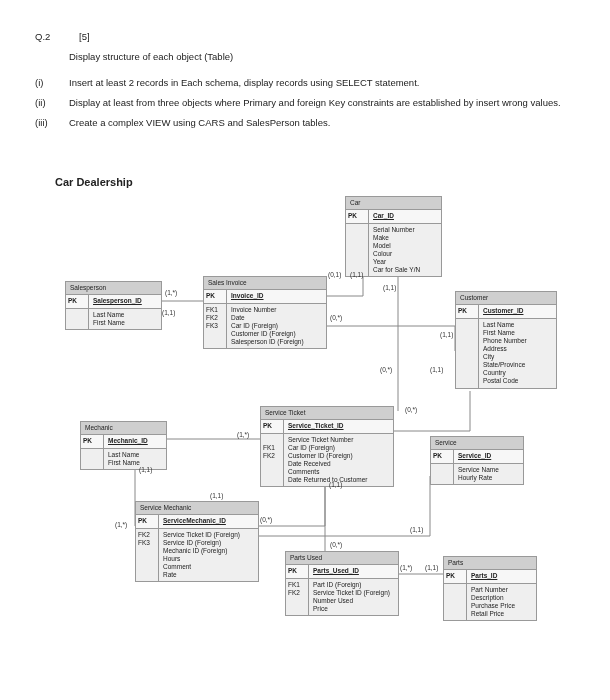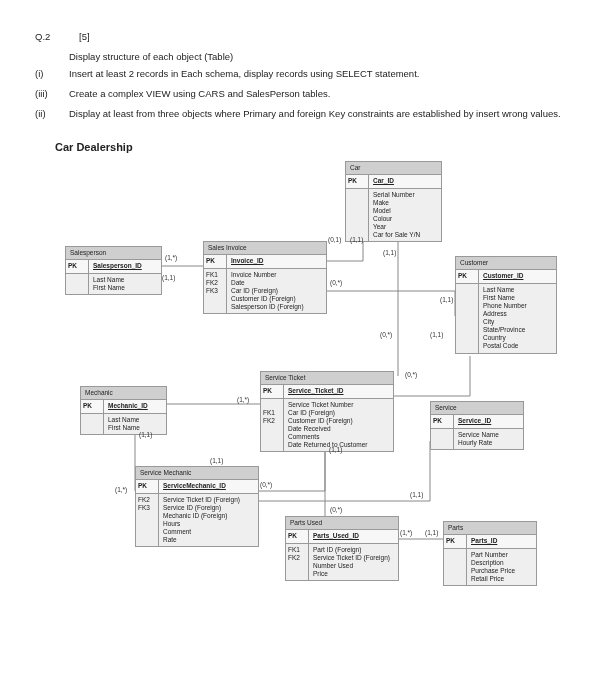--- a/index.html
+++ b/index.html
@@ -12,23 +12,23 @@
     overflow: hidden;
     box-sizing: border-box;
     padding: 30px 35px 10px 35px;
     font-size: 9.5px;
   }
   .question-block { line-height: 1.5; }
   .line { display: flex; margin-bottom: 6px; }
   .label { width: 34px; flex: none; }
   .content { flex: 1; }
   .marks { flex: none; margin-left: 10px; }
-  .subline { margin-left: 34px; margin-bottom: 2px; }
-
-  .diagram-wrap { position: relative; margin-top: 20px; height: 430px; }
+  .subline { margin-left: 34px; margin-bottom: 11px; }
+
+  .diagram-wrap { position: relative; margin-top: 46px; height: 430px; }
   .diagram-title { font-weight: bold; font-size: 11px; position: absolute; left: 20px; top: 0; }
 
   svg.wires { position: absolute; left: 0; top: 0; }
 
   .entity {
     position: absolute;
     border: 1px solid #999;
     background: #efefef;
     font-size: 6.5px;
     line-height: 1.25;
@@ -65,26 +65,26 @@
     <div class="label">Q.2</div>
     <div class="marks">[5]</div>
   </div>
   <div class="subline">Display structure of each object (Table)</div>
 
   <div class="line">
     <div class="label">(i)</div>
     <div class="content">Insert at least 2 records in Each schema, display records using SELECT statement.</div>
   </div>
   <div class="line">
+    <div class="label">(ii)</div>
+    <div class="content">Display at least from three objects where Primary and foreign Key constraints are established by insert wrong values.</div>
+  </div>
+  <div class="line">
     <div class="label">(iii)</div>
     <div class="content">Create a complex VIEW using CARS and SalesPerson tables.</div>
-  </div>
-  <div class="line">
-    <div class="label">(ii)</div>
-    <div class="content">Display at least from three objects where Primary and foreign Key constraints are established by insert wrong values.</div>
   </div>
 </div>
 
 <div class="diagram-wrap">
   <div class="diagram-title">Car Dealership</div>
 
   <svg class="wires" width="560" height="430">
     <g stroke="#888" stroke-width="1" fill="none">
       <path d="M124 125 L168 125"></path>
       <path d="M290 120 L328 120 L328 95"></path>

